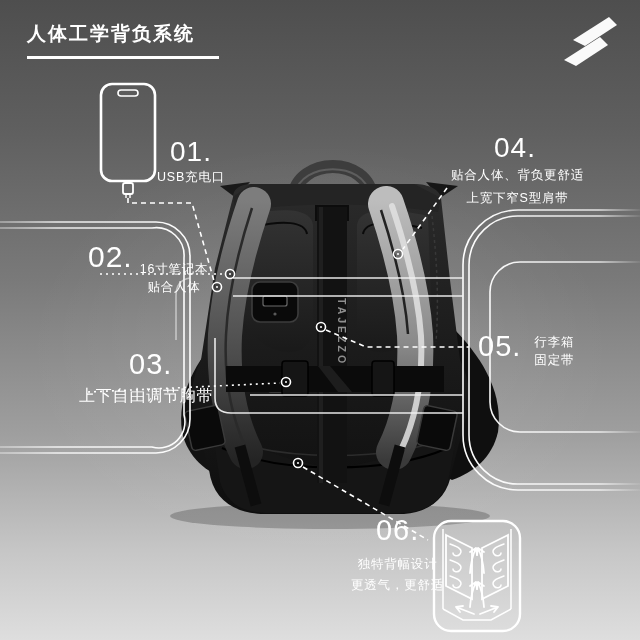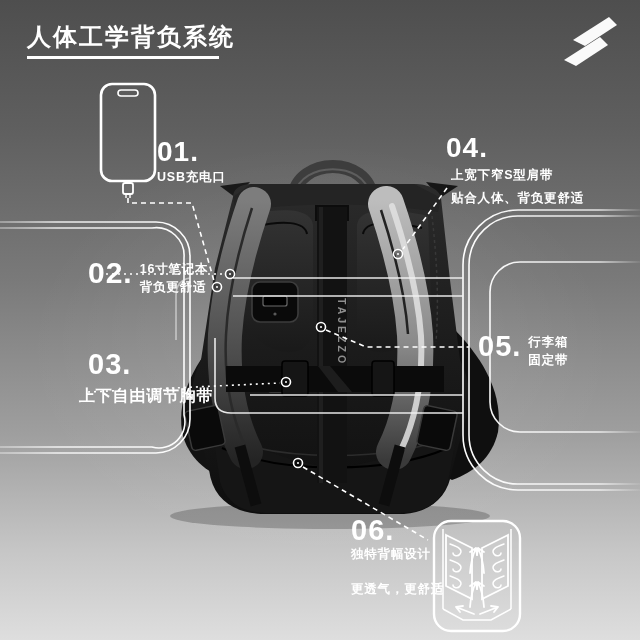--- a/index.html
+++ b/index.html
@@ -4,25 +4,25 @@
 <style>
   html,body{margin:0;padding:0;background:#333;}
   #stage{
     position:relative;width:640px;height:640px;overflow:hidden;
     font-family:"Liberation Sans", sans-serif;color:#fff;
     background:
       radial-gradient(ellipse 420px 300px at 50% 55%, rgba(255,255,255,0.10), rgba(255,255,255,0) 70%),
       linear-gradient(180deg,#4e4e4e 0%,#5f5f5f 20%,#7a7a7a 44%,#9f9f9f 68%,#c6c6c6 86%,#dedede 100%);
   }
   .abs{position:absolute;}
-  #page-title{left:27px;top:21px;font-size:24px;font-weight:700;letter-spacing:2px;}
+  #page-title{left:27px;top:21px;font-size:19px;font-weight:700;letter-spacing:2px;}
   #title-underline{left:27px;top:56px;width:192px;height:2.5px;background:#fff;}
   .feat{position:absolute;line-height:1;}
-  .num{font-weight:700;font-size:29px;letter-spacing:1px;display:block;}
-  .lbl{font-size:12.5px;letter-spacing:0.8px;line-height:1.4;display:block;font-weight:700;}
+  .num{font-weight:400;font-size:29px;letter-spacing:1px;display:block;text-align:center;}
+  .lbl{font-size:12.5px;letter-spacing:0.8px;line-height:1.4;display:block;font-weight:400;text-align:center;}
   .row{display:flex;align-items:flex-start;}
   svg{display:block;}
   .leaders path, .leaders circle{vector-effect:non-scaling-stroke;}
 </style>
 </head>
 <body>
 
 <div id="stage">
 
   <svg class="abs" style="left:0;top:0" width="640" height="640" viewBox="0 0 640 640">
@@ -199,46 +199,46 @@
   </svg>
 
   <div class="abs" id="page-title">人体工学背负系统</div>
   <div class="abs" id="title-underline"></div>
 
   <div class="feat" style="left:157px;top:138px">
     <span class="num" style="font-size:28px">01.</span>
     <span class="lbl" style="margin-top:3px">USB充电口</span>
   </div>
 
-  <div class="feat row" style="left:88px;top:258px">
+  <div class="feat row" style="left:88px;top:242px">
     <span class="num" style="font-size:30px">02.</span>
-    <span style="margin-left:7px;margin-top:3px">
+    <span style="margin-left:7px;margin-top:19px">
       <span class="lbl">16寸笔记本</span>
-      <span class="lbl">背负更舒适</span>
+      <span class="lbl">贴合人体</span>
     </span>
   </div>
 
   <div class="feat" style="left:79px;top:350px">
     <span class="num" style="padding-left:9px">03.</span>
     <span class="lbl" style="margin-top:6px;font-size:16px">上下自由调节胸带</span>
   </div>
 
   <div class="feat" style="left:446px;top:134px">
     <span class="num" style="font-size:28px">04.</span>
+    <span class="lbl" style="margin-top:5px;padding-left:5px">贴合人体、背负更舒适</span>
     <span class="lbl" style="margin-top:5px;padding-left:5px">上宽下窄S型肩带</span>
-    <span class="lbl" style="margin-top:5px;padding-left:5px">贴合人体、背负更舒适</span>
   </div>
 
   <div class="feat row" style="left:478px;top:332px">
     <span class="num">05.</span>
-    <span style="margin-left:7px;margin-top:2px">
+    <span style="margin-left:13px;margin-top:2px">
       <span class="lbl">行李箱</span>
       <span class="lbl">固定带</span>
     </span>
   </div>
 
   <div class="feat" style="left:351px;top:516px">
     <span class="num">06.</span>
-    <span class="lbl" style="margin-top:1px">独特背幅设计</span>
-    <span class="lbl" style="margin-top:17px">更透气，更舒适</span>
+    <span class="lbl" style="margin-top:11px">独特背幅设计</span>
+    <span class="lbl" style="margin-top:3px">更透气，更舒适</span>
   </div>
 
 </div>
 
 </body></html>

